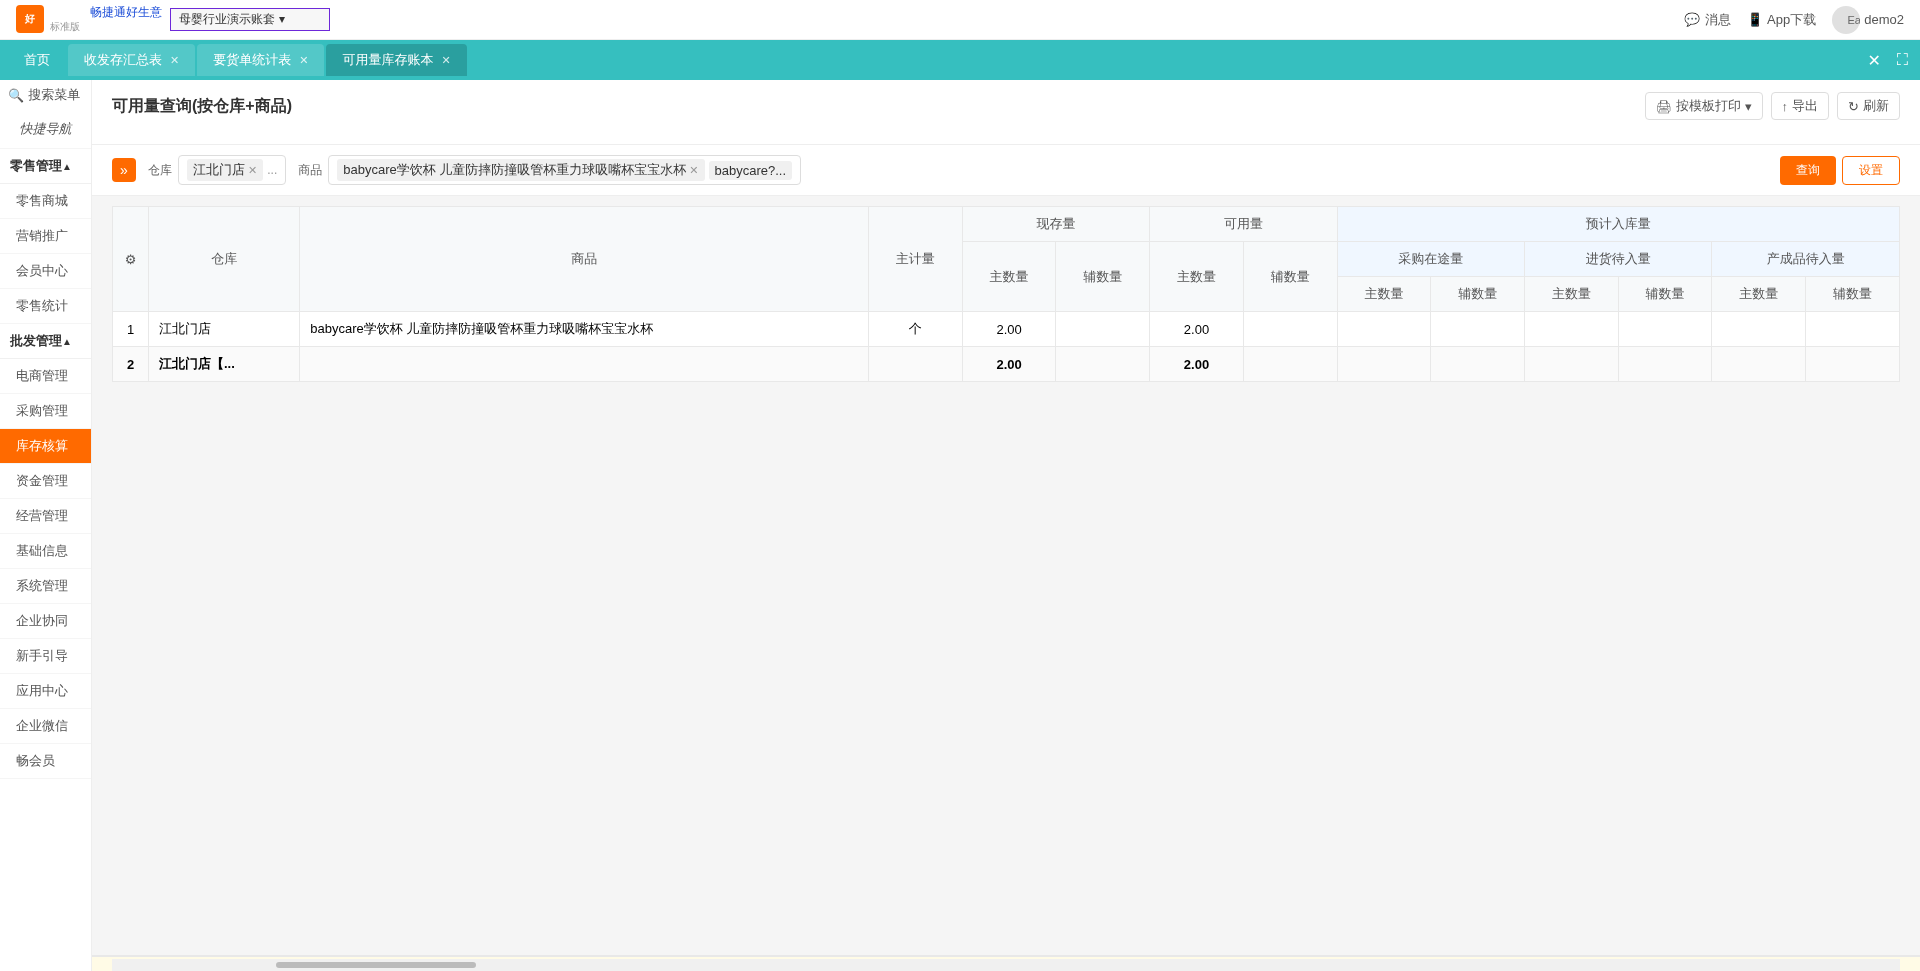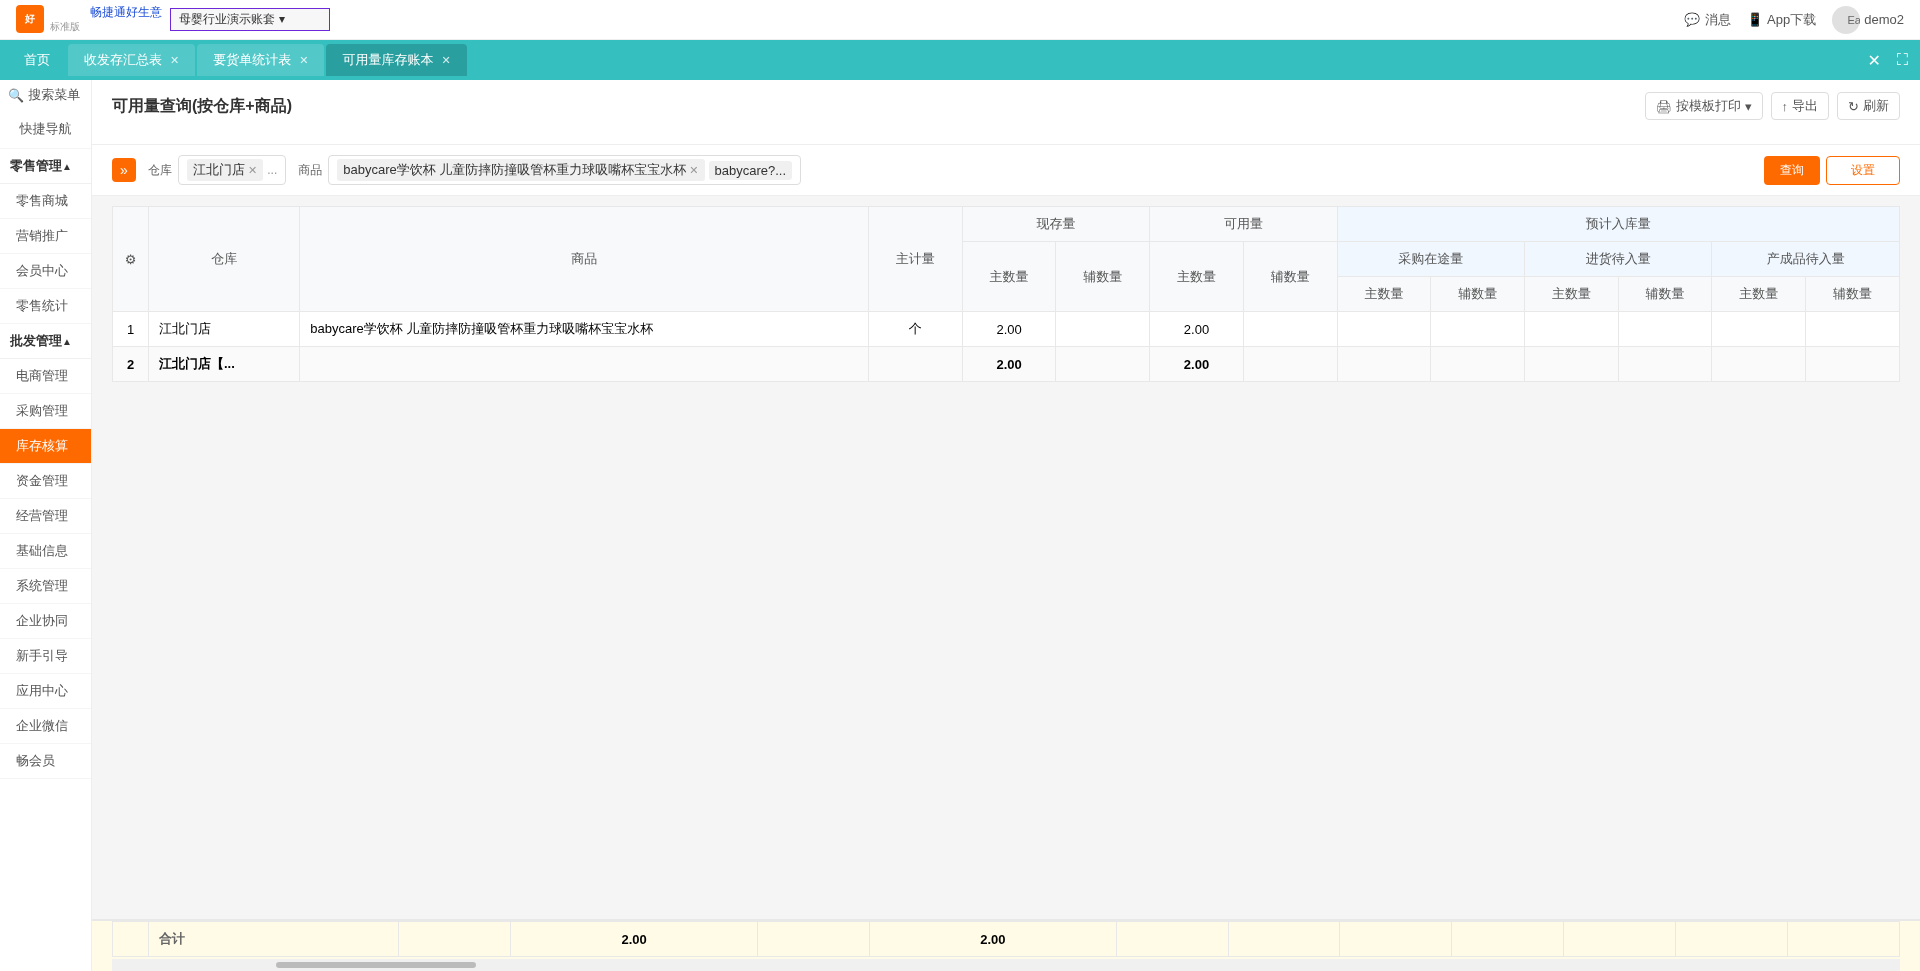--- a/index.html
+++ b/index.html
@@ -55,21 +55,21 @@
     .nav-tab .close-x { font-size: 11px; color: rgba(255,255,255,0.8); margin-left: 2px; }
     .nav-tabs-right { margin-left: auto; display: flex; align-items: center; gap: 8px; }
     .nav-icon-btn { color: #fff; font-size: 16px; cursor: pointer; padding: 0 4px; }
 
     
     .main-layout { display: flex; flex: 1; overflow: hidden; }
 
     
     .sidebar { width: 92px; background: #fff; border-right: 1px solid #eee; display: flex; flex-direction: column; overflow-y: auto; flex-shrink: 0; }
     .sidebar-search-item { display: flex; align-items: center; gap: 4px; padding: 6px 8px; cursor: pointer; color: #555; font-size: 12px; }
-    .sidebar-nav-item { padding: 10px 8px; cursor: pointer; color: #555; font-size: 12px; text-align: center; border-bottom: 1px solid #f5f5f5; }
+    .sidebar-nav-item { padding: 10px 8px; cursor: pointer; color: #555; font-size: 12px; text-align: center; border-bottom: 1px solid #f5f5f5; font-style: italic; }
     .sidebar-section { display: flex; align-items: center; padding: 8px 10px; color: #333; font-size: 12px; font-weight: bold; cursor: pointer; border-bottom: 1px solid #f0f0f0; }
     .sidebar-section .arrow { font-size: 10px; }
     .sidebar-item { padding: 8px 10px 8px 16px; cursor: pointer; color: #555; font-size: 12px; border-bottom: 1px solid #f5f5f5; }
     .sidebar-item.active { background: #ff6a00; color: #fff; }
 
     
     .content-area { flex: 1; background: #f5f5f5; overflow: hidden; display: flex; flex-direction: column; }
 
     
     .page-header { background: #fff; padding: 12px 20px 24px; display: flex; align-items: center; justify-content: space-between; border-bottom: 1px solid #eee; flex-shrink: 0; }
@@ -82,21 +82,21 @@
     .filter-bar { background: #fff; padding: 10px 20px; display: flex; align-items: center; gap: 12px; border-bottom: 1px solid #eee; flex-shrink: 0; flex-wrap: wrap; }
     .filter-expand-btn { background: #ff6a00; color: #fff; border: none; border-radius: 4px; width: 24px; height: 24px; cursor: pointer; display: flex; align-items: center; justify-content: center; font-size: 14px; }
     .filter-group { display: flex; align-items: center; gap: 6px; }
     .filter-label { color: #666; font-size: 12px; white-space: nowrap; }
     .filter-input { border: 1px solid #ddd; border-radius: 4px; padding: 3px 8px; font-size: 12px; min-width: 80px; color: #333; background: #fff; display: flex; align-items: center; gap: 4px; }
     .filter-tag { background: #f0f0f0; border-radius: 3px; padding: 2px 6px; font-size: 11px; color: #333; display: flex; align-items: center; gap: 3px; }
     .filter-tag .remove { color: #999; cursor: pointer; font-size: 11px; }
     .filter-more { color: #999; font-size: 12px; cursor: pointer; }
     .filter-actions { margin-left: auto; display: flex; gap: 6px; }
     .btn-query { background: #ff6a00; color: #fff; border: none; border-radius: 4px; padding: 5px 16px; cursor: pointer; font-size: 12px; }
-    .btn-setting { background: #fff; color: #ff6a00; border: 1px solid #ff6a00; border-radius: 4px; padding: 5px 24px; cursor: pointer; font-size: 12px; }
+    .btn-setting { background: #fff; color: #ff6a00; border: 1px solid #ff6a00; border-radius: 4px; padding: 5px 16px; cursor: pointer; font-size: 12px; }
 
     
     .table-wrapper { flex: 1; overflow: auto; padding: 10px 20px; }
     .data-table { width: 100%; border-collapse: collapse; background: #fff; font-size: 12px; }
     .data-table th, .data-table td { border: 1px solid #e8e8e8; padding: 8px 10px; text-align: center; white-space: nowrap; }
     .data-table th { background: #f7f9fa; color: #555; font-weight: normal; }
     .data-table th.group-header { background: #f0f7ff; }
     .data-table td.left { text-align: left; }
     .data-table .settings-col { width: 36px; }
   </style>
@@ -367,39 +367,20 @@
             <td></td>
             <td></td>
             <td></td>
             <td></td>
           </tr>
         </tbody>
       </table>
     </div>
 
     <div style="background:#fffbe6; border-top:2px solid #e8e8e8; flex-shrink:0; padding:0 20px;">
-      <table class="data-table" style="background:#fffbe6;">
-        <tbody>
-            <tr>
-          <td style="width:36px;border-color:#e8e8e8;"></td>
-          <td colspan="2" style="text-align:left;font-weight:bold;color:#666;border-color:#e8e8e8;background:#fffbe6;">合计</td>
-          <td style="border-color:#e8e8e8;"></td>
-          <td style="font-weight:bold;border-color:#e8e8e8;">2.00</td>
-          <td style="border-color:#e8e8e8;"></td>
-          <td style="font-weight:bold;border-color:#e8e8e8;">2.00</td>
-          <td style="border-color:#e8e8e8;"></td>
-          <td style="border-color:#e8e8e8;"></td>
-          <td style="border-color:#e8e8e8;"></td>
-          <td style="border-color:#e8e8e8;"></td>
-          <td style="border-color:#e8e8e8;"></td>
-          <td style="border-color:#e8e8e8;"></td>
-          <td style="border-color:#e8e8e8;"></td>
-        </tr>
-      </tbody>
-        </table>
 
       <div style="height:12px;background:#f0f0f0;display:flex;align-items:center;padding:0 4px;margin-top:2px;">
         <div style="width:200px;height:6px;background:#bbb;border-radius:3px;margin-left:160px;"></div>
       </div>
     </div>
 
   </div>
 </div>
 
 </body></html>

